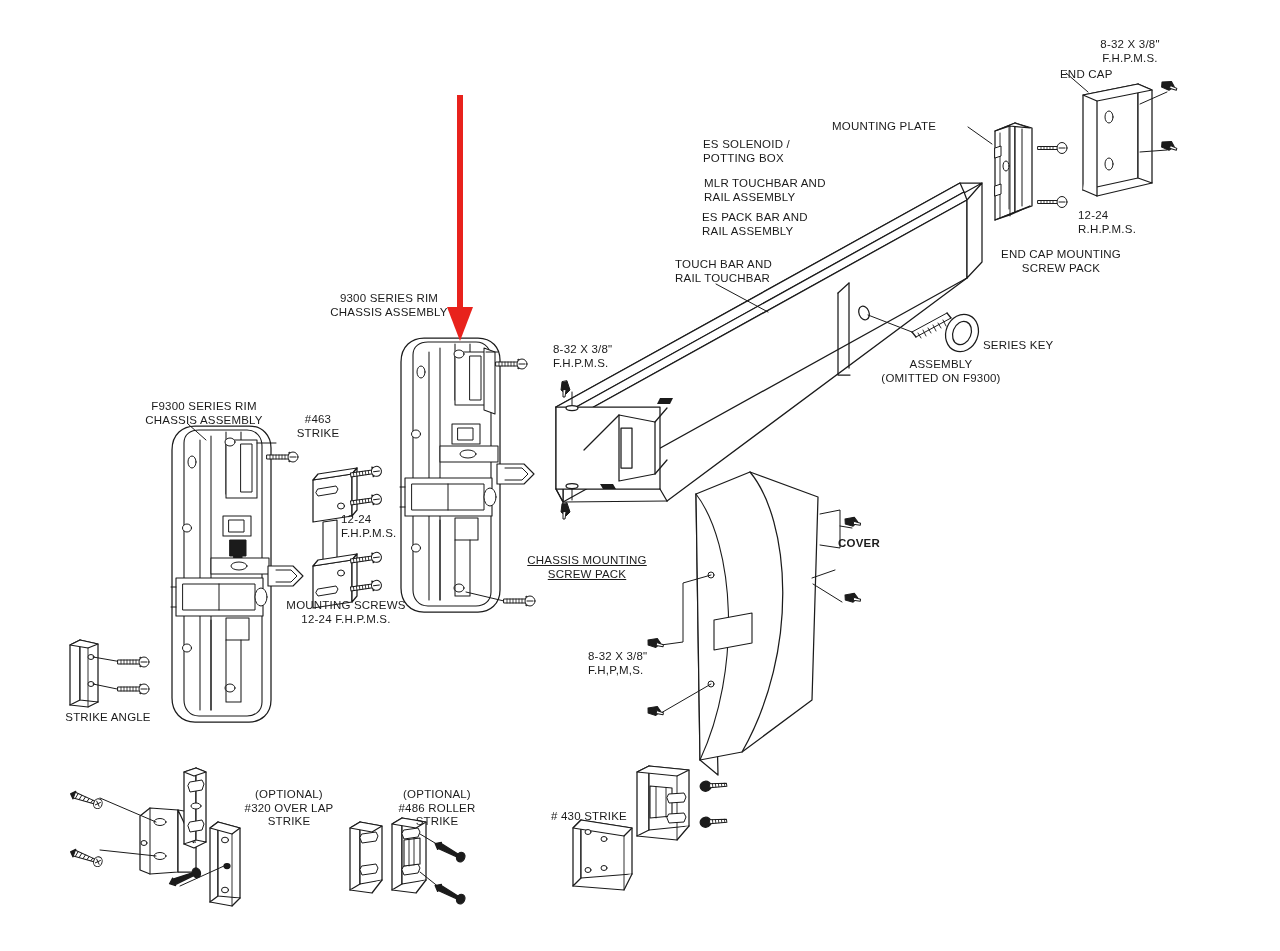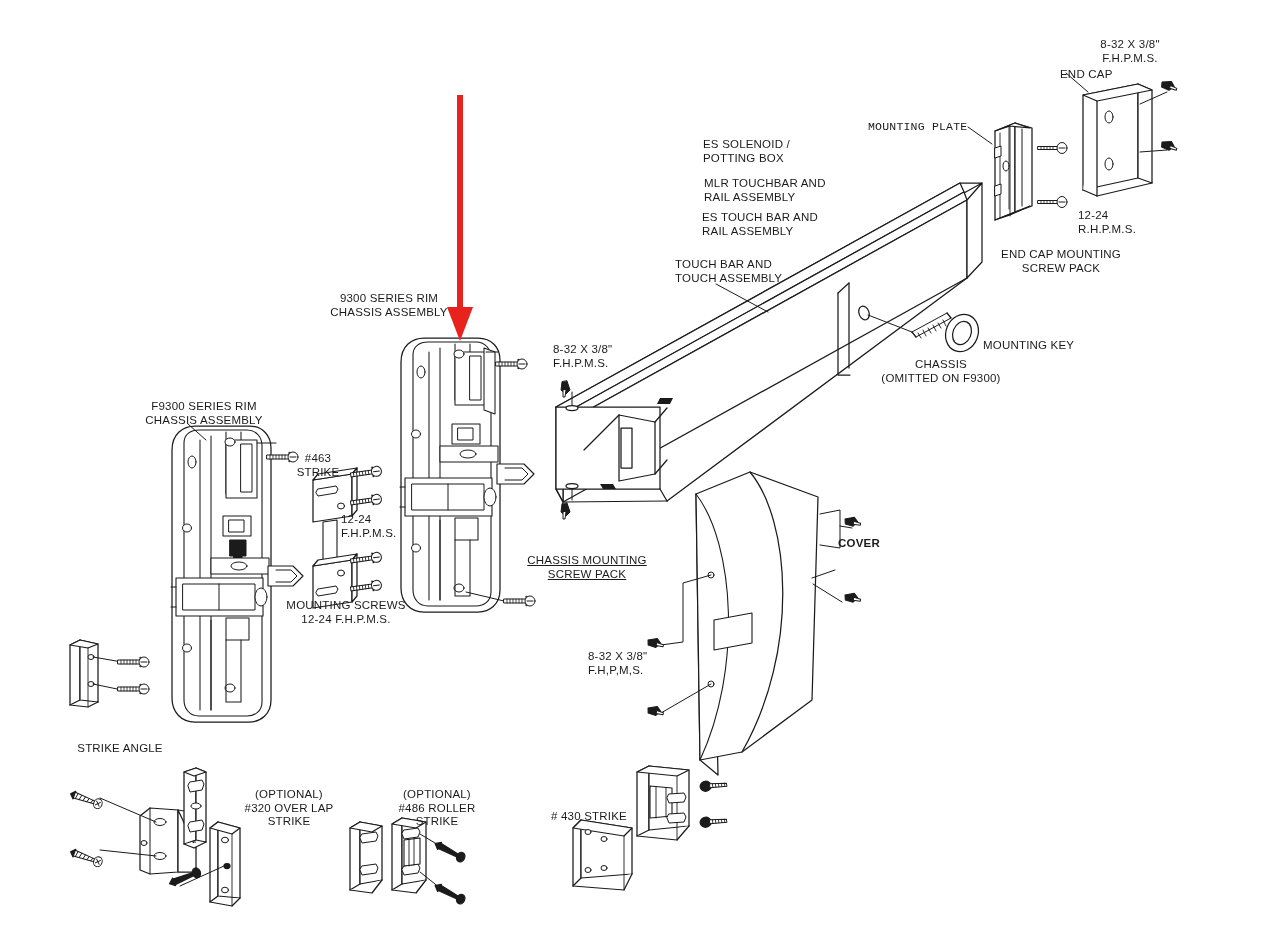--- a/index.html
+++ b/index.html
@@ -446,54 +446,54 @@
 
   <g>
     <rect x="457" y="95" width="6" height="218" fill="#e8221c"></rect>
     <path d="M447 307 L473 307 L460 341 Z" fill="#e8221c"></path>
   </g>
 </svg>
 
 <div class="lbl c" style="left:1130px;top:38px;">8-32 X 3/8"
 F.H.P.M.S.</div>
 <div class="lbl l" style="left:1026px;top:68px;margin-left:34px;">END CAP</div>
-<div class="lbl l" style="left:868px;top:120px;font-family:Liberation Mono, monospace;">MOUNTING PLATE</div>
+<div class="lbl l" style="left:832px;top:120px;">MOUNTING PLATE</div>
 <div class="lbl l" style="left:703px;top:138px;">ES SOLENOID /
 POTTING BOX</div>
 <div class="lbl l" style="left:704px;top:177px;">MLR TOUCHBAR AND
 RAIL ASSEMBLY</div>
-<div class="lbl l" style="left:702px;top:211px;">ES TOUCH BAR AND
+<div class="lbl l" style="left:702px;top:211px;">ES PACK BAR AND
 RAIL ASSEMBLY</div>
 <div class="lbl l" style="left:1078px;top:209px;">12-24
 R.H.P.M.S.</div>
 <div class="lbl c" style="left:1061px;top:248px;">END CAP MOUNTING
 SCREW PACK</div>
 <div class="lbl l" style="left:675px;top:258px;">TOUCH BAR AND
-TOUCH ASSEMBLY</div>
+RAIL TOUCHBAR</div>
 <div class="lbl c" style="left:389px;top:292px;">9300 SERIES RIM
 CHASSIS ASSEMBLY</div>
-<div class="lbl l" style="left:983px;top:339px;">MOUNTING KEY</div>
+<div class="lbl l" style="left:983px;top:339px;">SERIES KEY</div>
 <div class="lbl l" style="left:553px;top:343px;">8-32 X 3/8"
 F.H.P.M.S.</div>
-<div class="lbl c" style="left:941px;top:358px;">CHASSIS
+<div class="lbl c" style="left:941px;top:358px;">ASSEMBLY
 (OMITTED ON F9300)</div>
 <div class="lbl c" style="left:204px;top:400px;">F9300 SERIES RIM
 CHASSIS ASSEMBLY</div>
-<div class="lbl c" style="left:318px;top:452px;">#463
+<div class="lbl c" style="left:318px;top:413px;">#463
 STRIKE</div>
 <div class="lbl l" style="left:341px;top:513px;">12-24
 F.H.P.M.S.</div>
 <div class="lbl c" style="left:587px;top:554px;text-decoration:underline;">CHASSIS MOUNTING
 SCREW PACK</div>
 <div class="lbl l" style="left:838px;top:537px;font-weight:bold;">COVER</div>
 <div class="lbl c" style="left:346px;top:599px;">MOUNTING SCREWS
 12-24 F.H.P.M.S.</div>
 <div class="lbl l" style="left:588px;top:650px;">8-32 X 3/8"
 F.H,P,M,S.</div>
-<div class="lbl c" style="left:120px;top:711px;margin-top:31px;">STRIKE ANGLE</div>
+<div class="lbl c" style="left:108px;top:711px;">STRIKE ANGLE</div>
 <div class="lbl c" style="left:289px;top:788px;">(OPTIONAL)
 #320 OVER LAP
 STRIKE</div>
 <div class="lbl c" style="left:437px;top:788px;">(OPTIONAL)
 #486 ROLLER
 STRIKE</div>
 <div class="lbl l" style="left:551px;top:810px;"># 430 STRIKE</div>
 
 </div>
 

